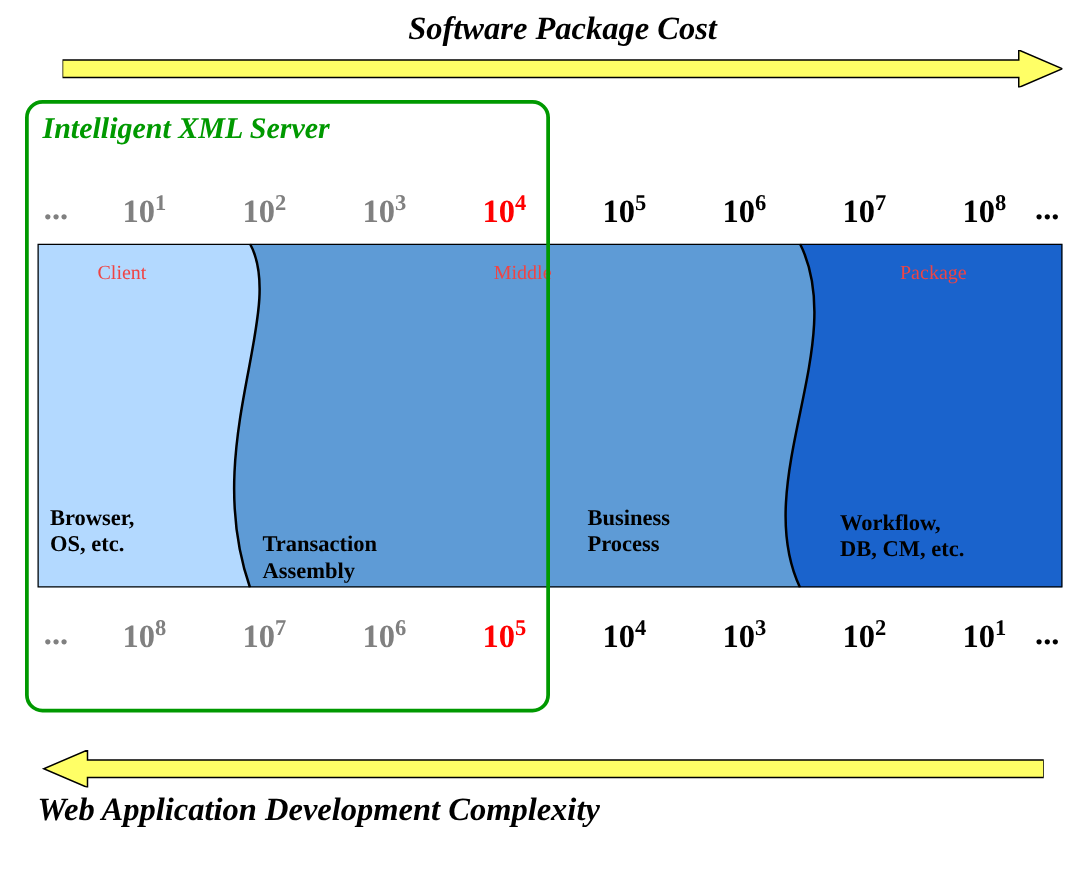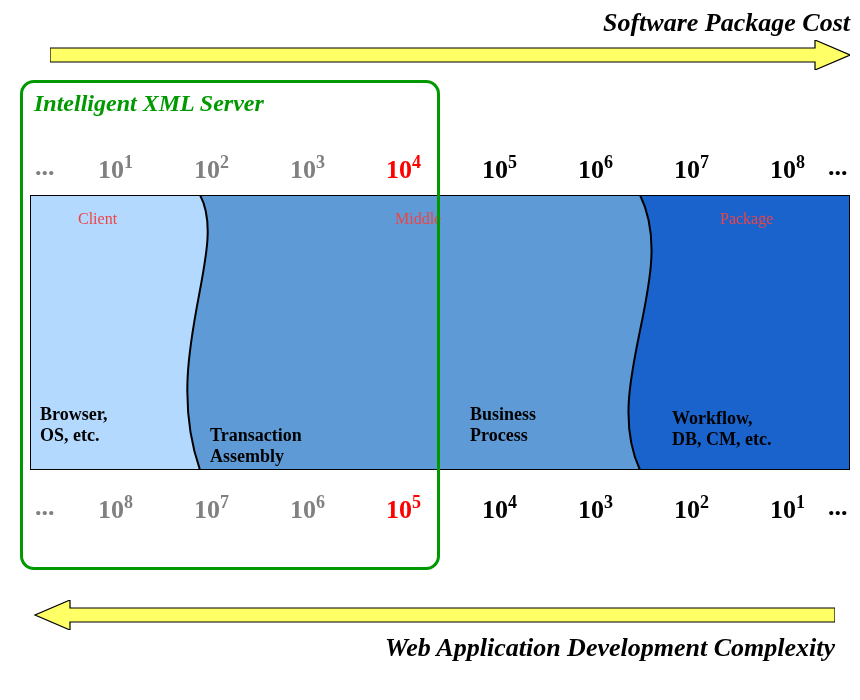--- a/index.html
+++ b/index.html
@@ -13,21 +13,21 @@
   .container { position: relative; width: 860px; height: 700px; }
 
   
   .top-arrow-area {
     position: absolute;
     left: 50px; top: 8px; width: 800px; height: 55px;
   }
   .top-title {
     position: absolute;
     left: 0; top: 0; width: 800px;
-    text-align: right;
+    text-align: center;
     font-style: italic;
     font-weight: bold;
     font-size: 26px;
     color: #000;
   }
   .arrow-top-svg {
     position: absolute;
     left: 0; top: 32px; width: 800px; height: 30px;
   }
 
@@ -102,21 +102,21 @@
     position: absolute;
     left: 30px; top: 600px; width: 805px; height: 70px;
   }
   .arrow-bottom-svg {
     position: absolute;
     left: 0; top: 0; width: 805px; height: 30px;
   }
   .bottom-title {
     position: absolute;
     left: 0; top: 33px; width: 805px;
-    text-align: right;
+    text-align: left;
     font-style: italic;
     font-weight: bold;
     font-size: 26px;
     color: #000;
   }
 </style>
 </head>
 <body>
 
 <div class="container">

